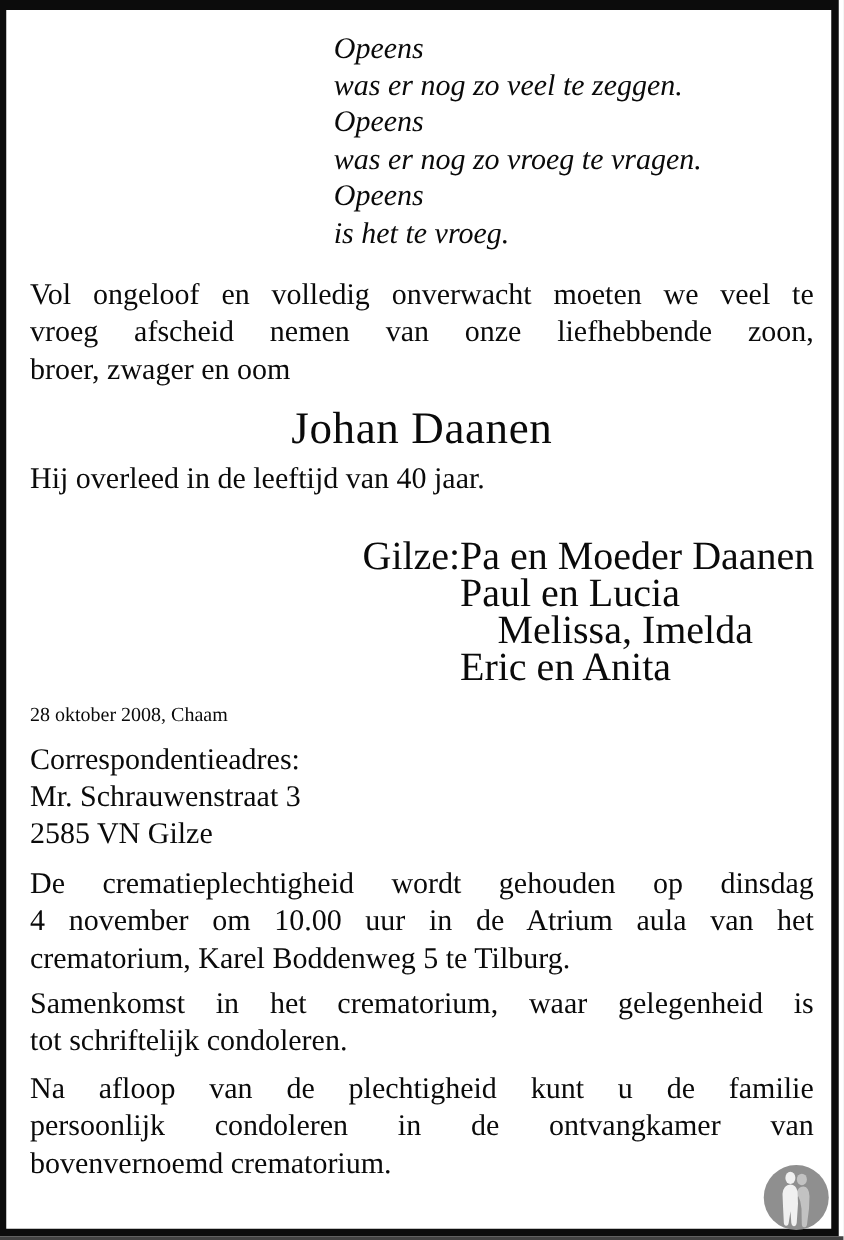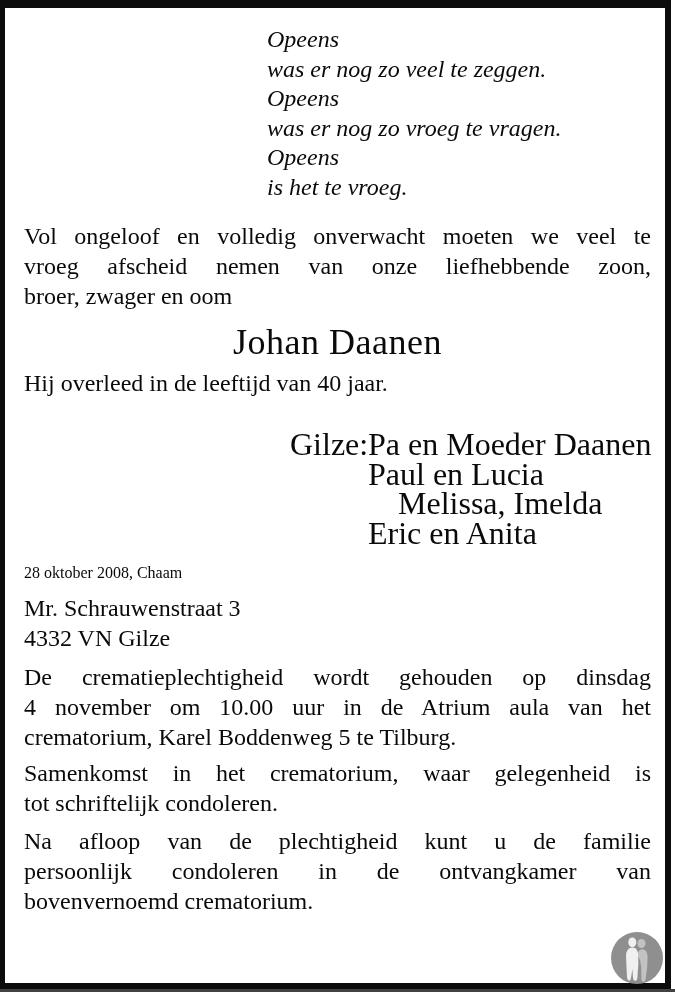--- a/index.html
+++ b/index.html
@@ -78,22 +78,23 @@
         <span class="glabel">Gilze:</span><span>Pa en Moeder Daanen</span>
       </div>
       <div class="frow ind0">Paul en Lucia</div>
       <div class="frow ind1">Melissa, Imelda</div>
       <div class="frow ind0">Eric en Anita</div>
     </div>
 
     <div class="dateline">28 oktober 2008, Chaam</div>
 
     <div class="address">
+      <div>Correspondentieadres:</div>
       <div>Mr. Schrauwenstraat 3</div>
-      <div>4332 VN Gilze</div>
+      <div>2585 VN Gilze</div>
     </div>
 
     <div class="par cremation">
       <div class="jl">De crematieplechtigheid wordt gehouden op dinsdag</div>
       <div class="jl">4 november om 10.00 uur in de Atrium aula van het</div>
       <div class="ll">crematorium, Karel Boddenweg 5 te Tilburg.</div>
     </div>
 
     <div class="par gathering">
       <div class="jl">Samenkomst in het crematorium, waar gelegenheid is</div>

